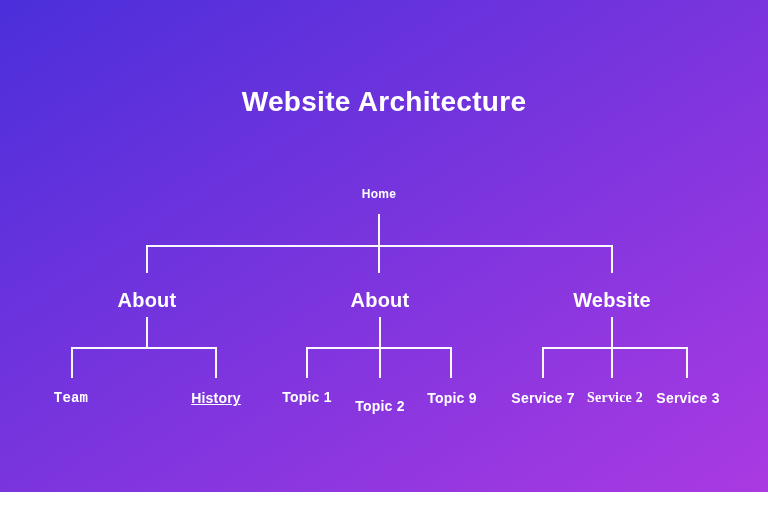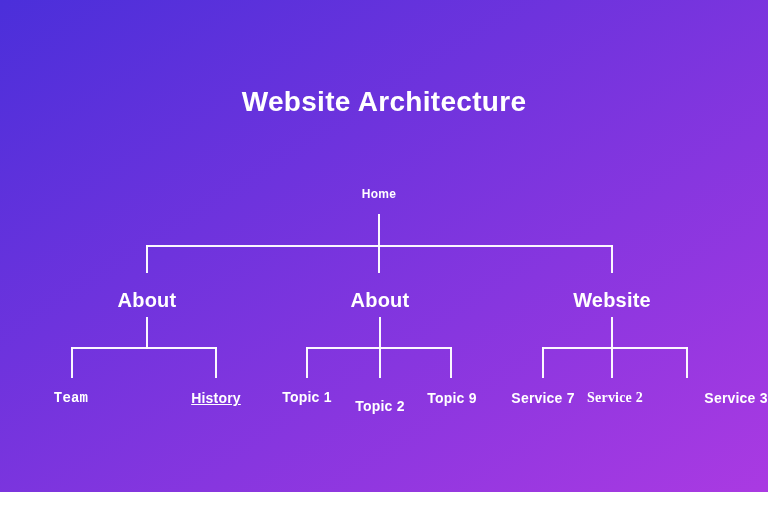--- a/index.html
+++ b/index.html
@@ -72,15 +72,15 @@
 
   <div class="node l3" style="left:71px;top:391px;font-family:Liberation Mono, monospace;">Team</div>
   <div class="node l3" style="left:216px;top:391px;text-decoration:underline;">History</div>
 
   <div class="node l3" style="left:307px;top:390px;">Topic 1</div>
   <div class="node l3" style="left:380px;top:391px;margin-top:8px;">Topic 2</div>
   <div class="node l3" style="left:452px;top:391px;">Topic 9</div>
 
   <div class="node l3" style="left:543px;top:391px;">Service 7</div>
   <div class="node l3" style="left:615px;top:391px;font-family:Liberation Serif, serif;">Service 2</div>
-  <div class="node l3" style="left:688px;top:391px;margin-left:48px;">Service 3</div>
+  <div class="node l3" style="left:688px;top:391px;">Service 3</div>
 
 </div>
 
 </body></html>

